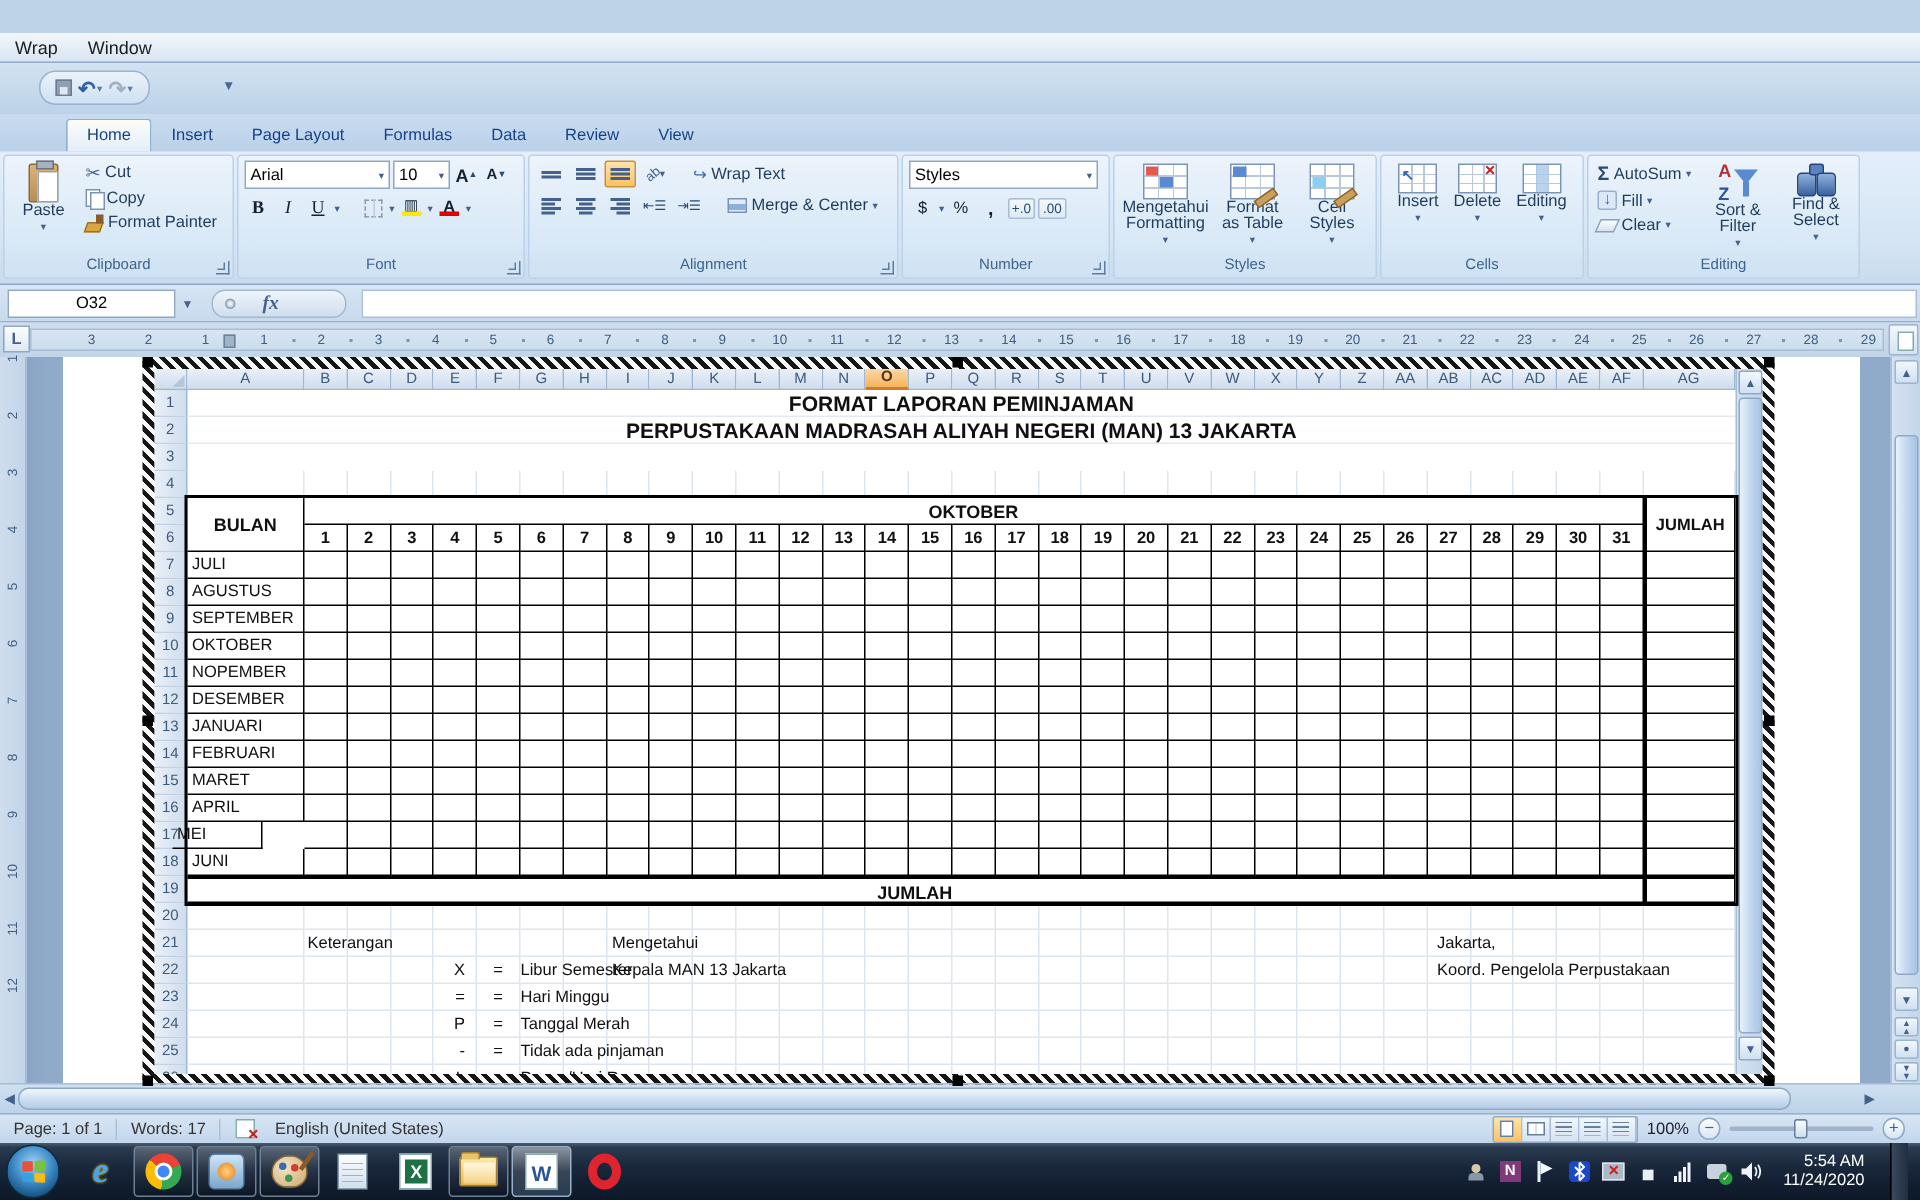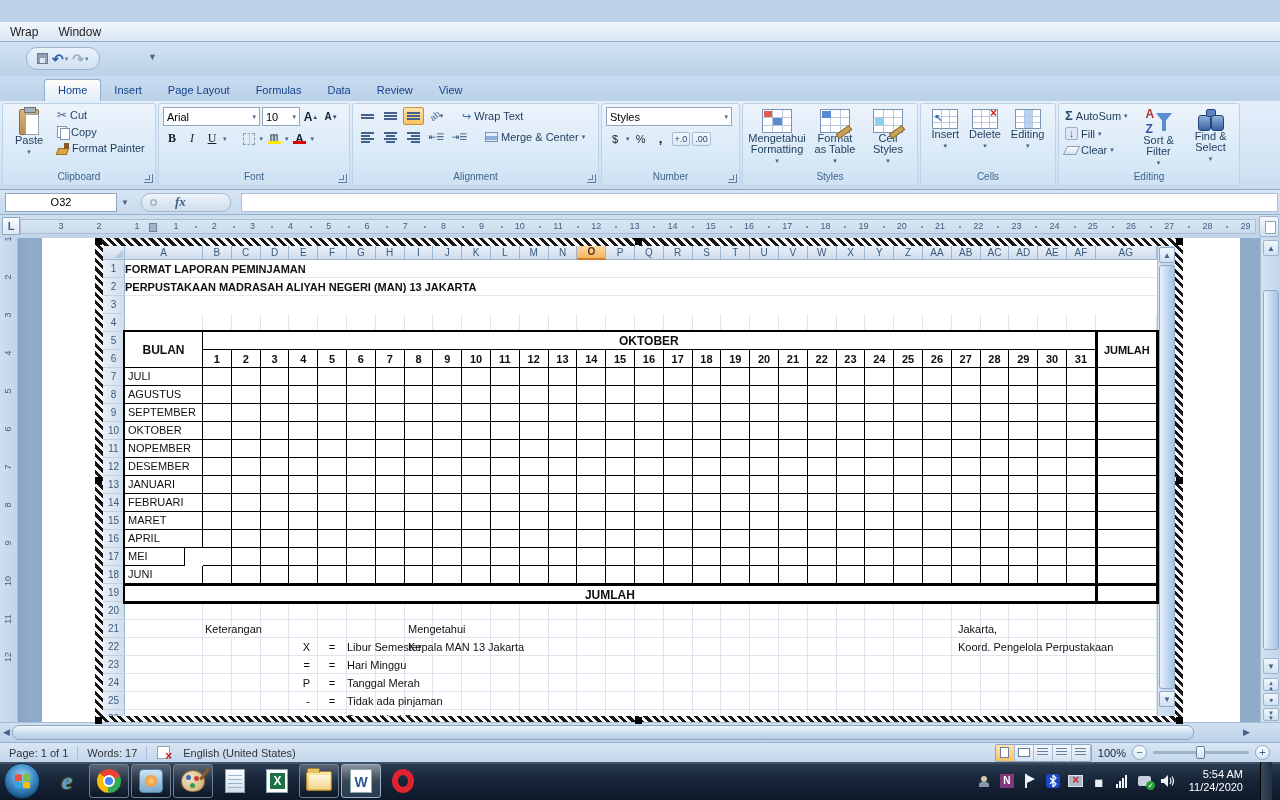--- a/index.html
+++ b/index.html
@@ -153,21 +153,21 @@
 #ole { position:absolute; left:53px; top:0; width:1088px; height:486px;
   background:repeating-linear-gradient(45deg,#f8f8f8 0 3px,#161616 3px 6px); }
 #sheet { position:absolute; left:8px; top:8px; width:1072px; height:470px; background:#fff; overflow:hidden; }
 .handle { position:absolute; width:7px; height:7px; background:#000; z-index:5; }
 #grid { position:absolute; left:0; top:0; width:1054px; height:470px; }
 .colh { position:absolute; background:linear-gradient(#e9f0f8,#cfdded); border-right:1px solid #9db8d2; border-bottom:1px solid #9db8d2; font-size:10px; color:#3c5a7c; text-align:center; line-height:14px; }
 .colh.hl { background:linear-gradient(#fbd9a5,#f6b25c); border-bottom:2px solid #d07c28; color:#503414; font-weight:bold; line-height:12px; }
 .corner { position:absolute; background:linear-gradient(#e9f0f8,#cfdded); border-right:1px solid #9db8d2; border-bottom:1px solid #9db8d2; }
 .corner::after { content:""; position:absolute; right:1px; bottom:1px; border-left:8px solid transparent; border-bottom:8px solid #b4c6da; }
 .rowh { position:absolute; background:linear-gradient(90deg,#e9f0f8,#cfdded); border-right:1px solid #9db8d2; border-bottom:1px solid #c2d2e4; font-size:10px; color:#3c5a7c; text-align:center; line-height:18px; }
-.trow { position:absolute; font-weight:bold; font-size:11px; color:#101010; text-align:left; line-height:18px; border-bottom:1px solid #e2e9f2; white-space:nowrap; }
+.trow { position:absolute; font-weight:bold; font-size:14px; color:#101010; text-align:center; line-height:18px; border-bottom:1px solid #e2e9f2; white-space:nowrap; }
 .gcell { position:absolute; border-right:1px solid #dde5ef; border-bottom:1px solid #dde5ef; }
 .tbl-border { position:absolute; border:2px solid #000; pointer-events:none; z-index:3; }
 .cell { position:absolute; border-right:1px solid #000; border-bottom:1px solid #000; font-size:11px; color:#101010; }
 .cell.center { text-align:center; }
 .cell.bold { font-weight:bold; }
 .cell.thickleft { border-left:2px solid #000; }
 .cell.toptot { border-top:2px solid #000; }
 .mname { padding-left:3px; line-height:17px; white-space:nowrap; }
 .hdrtxt { font-size:12px; }
 .ntext { position:absolute; font-size:11px; color:#101010; line-height:18px; white-space:nowrap; z-index:2; }
@@ -1367,21 +1367,21 @@
               <div class="cell" style="left: 733.6px; top: 284px; width: 28.8px; height: 18px;"></div>
               <div class="cell" style="left: 762.4px; top: 284px; width: 28.8px; height: 18px;"></div>
               <div class="cell" style="left: 791.2px; top: 284px; width: 28.8px; height: 18px;"></div>
               <div class="cell" style="left: 820px; top: 284px; width: 28.8px; height: 18px;"></div>
               <div class="cell" style="left: 848.8px; top: 284px; width: 28.8px; height: 18px;"></div>
               <div class="cell" style="left: 877.6px; top: 284px; width: 28.8px; height: 18px;"></div>
               <div class="cell" style="left: 906.4px; top: 284px; width: 28.8px; height: 18px;"></div>
               <div class="cell" style="left: 935.2px; top: 284px; width: 28.8px; height: 18px;"></div>
               <div class="cell" style="left: 964px; top: 284px; width: 28.8px; height: 18px;"></div>
               <div class="cell thickleft" style="left: 992.8px; top: 284px; width: 61px; height: 18px;"></div>
-              <div class="cell mname" style="left: 22px; top: 302px; width: 60px; height: 18px;">MEI</div>
+              <div class="cell mname" style="left: 12px; top: 302px; width: 60px; height: 18px;">MEI</div>
               <div class="cell" style="left: 100px; top: 302px; width: 28.8px; height: 18px;"></div>
               <div class="cell" style="left: 128.8px; top: 302px; width: 28.8px; height: 18px;"></div>
               <div class="cell" style="left: 157.6px; top: 302px; width: 28.8px; height: 18px;"></div>
               <div class="cell" style="left: 186.4px; top: 302px; width: 28.8px; height: 18px;"></div>
               <div class="cell" style="left: 215.2px; top: 302px; width: 28.8px; height: 18px;"></div>
               <div class="cell" style="left: 244px; top: 302px; width: 28.8px; height: 18px;"></div>
               <div class="cell" style="left: 272.8px; top: 302px; width: 28.8px; height: 18px;"></div>
               <div class="cell" style="left: 301.6px; top: 302px; width: 28.8px; height: 18px;"></div>
               <div class="cell" style="left: 330.4px; top: 302px; width: 28.8px; height: 18px;"></div>
               <div class="cell" style="left: 359.2px; top: 302px; width: 28.8px; height: 18px;"></div>

